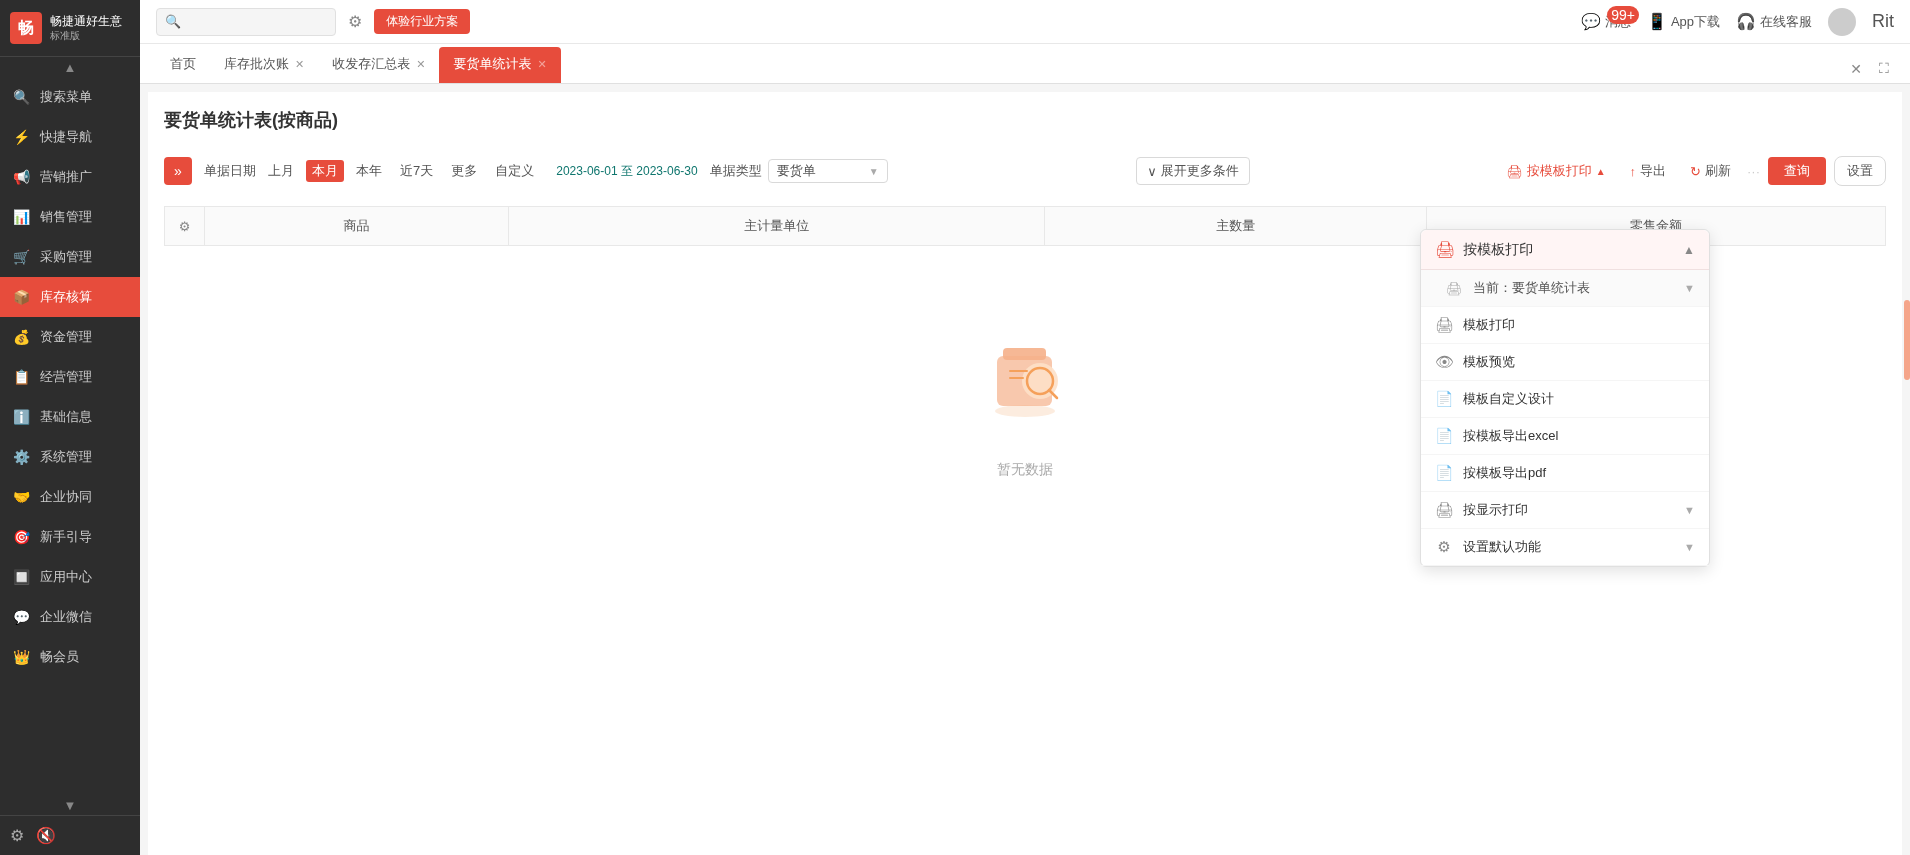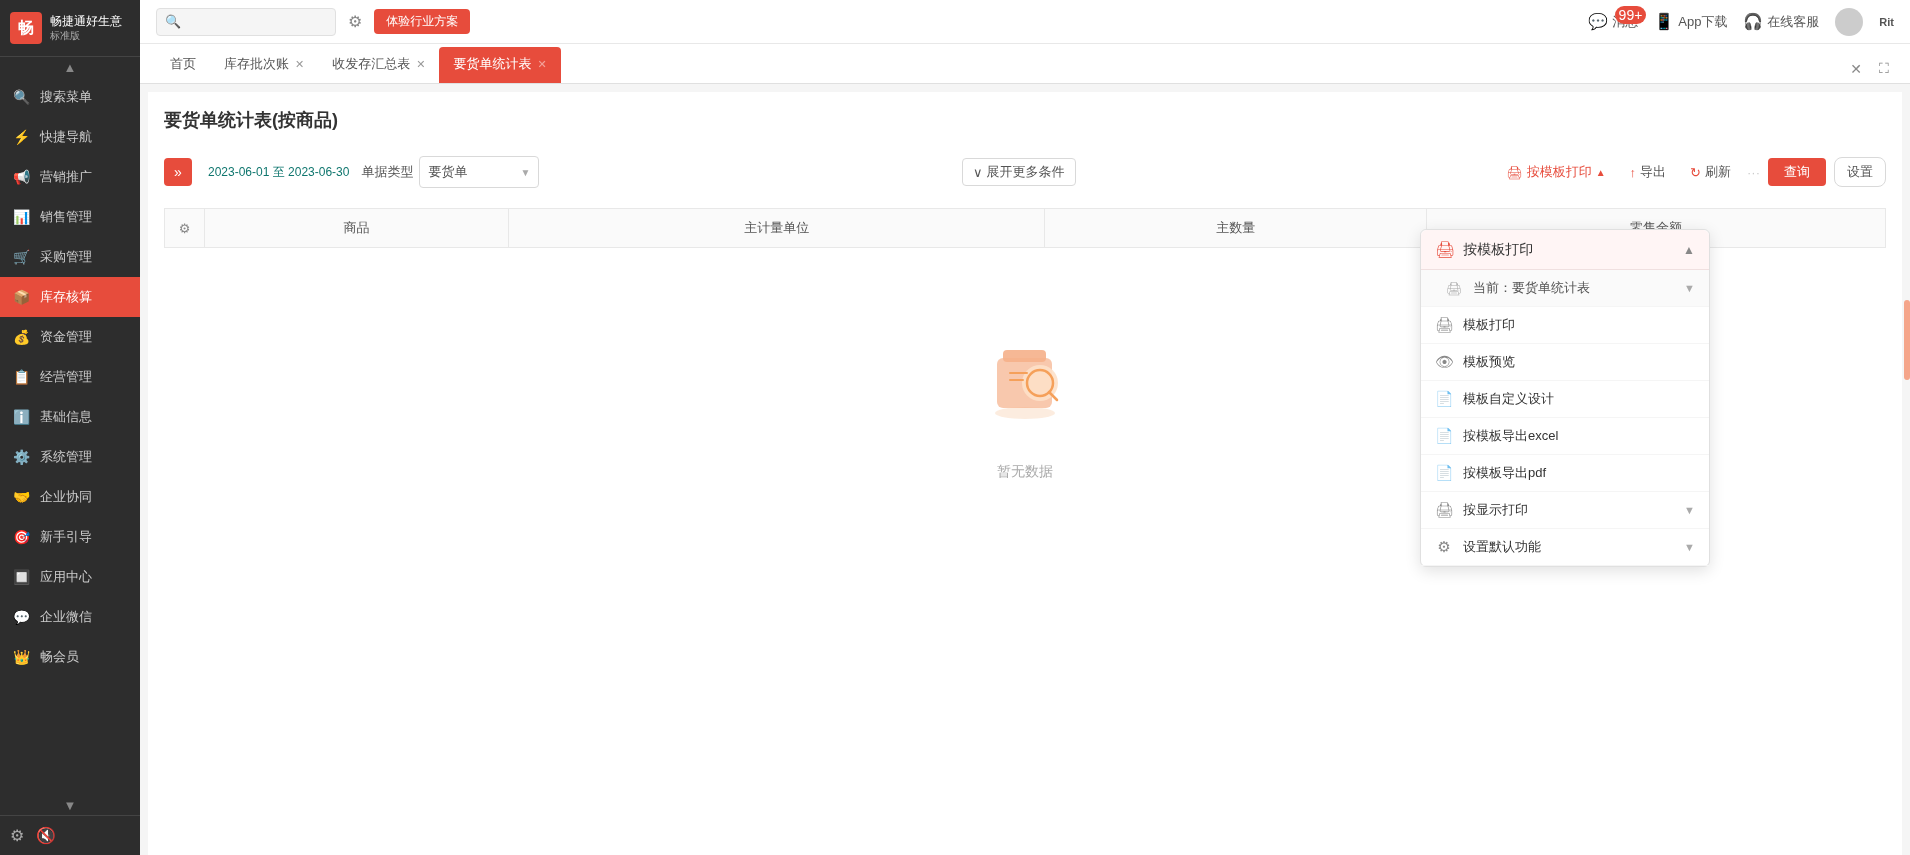--- a/index.html
+++ b/index.html
@@ -58,21 +58,21 @@
       background: #e74c3c; color: white; border: none; border-radius: 4px;
       padding: 4px 12px; font-size: 12px; cursor: pointer; white-space: nowrap;
     }
     .topbar-right { margin-left: auto; display: flex; align-items: center; gap: 16px; }
     .topbar-right-item { display: flex; align-items: center; gap: 4px; color: #555; font-size: 13px; cursor: pointer; position: relative; }
     .badge {
       background: #e74c3c; color: white; border-radius: 10px; font-size: 14px;
       padding: 1px 4px; position: absolute; top: -6px; right: -8px; min-width: 16px; text-align: center;
     }
     .topbar-avatar { width: 28px; height: 28px; background: #ccc; border-radius: 50%; }
-    .topbar-username { font-size: 11px; color: #555; font-weight: bold; }
+    .topbar-username { font-size: 18px; color: #555; }
 
     
     .tabs {
       height: 40px; background: #fff; border-bottom: 1px solid #e0e0e0;
       display: flex; align-items: flex-end; padding: 0 16px; gap: 0; font-family: Liberation Serif, serif;
     }
     .tab {
       display: flex; align-items: center; padding: 0 14px; height: 36px;
       font-size: 13px; color: #555; cursor: pointer; border-bottom: 2px solid transparent;
       white-space: nowrap; gap: 6px;
@@ -102,21 +102,21 @@
     .filter-group { display: flex; align-items: center; gap: 6px; }
     .filter-label { font-size: 13px; color: #555; white-space: nowrap; }
     .date-btn {
       background: none; border: none; font-size: 13px; cursor: pointer; color: #555; padding: 2px 6px; border-radius: 3px;
     }
     .date-btn.active { background: #e74c3c; color: white; border-radius: 3px; }
     .date-range-text { font-size: 12px; color: #0f766e; }
 
     .filter-select {
       display: flex; align-items: center; border: 1px solid #d9d9d9; border-radius: 4px;
-      padding: 4px 8px; background: #fff; cursor: pointer; gap: 6px; min-width: 120px; height: 32px;
+      padding: 4px 8px; background: #fff; cursor: pointer; gap: 6px; min-width: 120px; height: 24px;
     }
     .filter-select span { font-size: 13px; color: #555; }
     .filter-select .arrow { font-size: 10px; color: #aaa; margin-left: auto; }
 
     .expand-btn {
       display: flex; align-items: center; gap: 4px; color: #555; cursor: pointer;
       border: 1px solid #d9d9d9; border-radius: 4px; padding: 4px 10px; font-size: 13px; background: #fff;
       margin: 0 auto;
     }
     .action-btn {
@@ -315,20 +315,29 @@
   </div>
 
   <div class="content">
     <div class="page">
       <div class="page-title">要货单统计表(按商品)</div>
 
       <div class="filter-bar">
         <button class="filter-toggle-btn">
           <span>»</span>
         </button>
+        <div class="filter-group">
+          <span class="filter-label">单据日期</span>
+          <button class="date-btn">上月</button>
+          <button class="date-btn active">本月</button>
+          <button class="date-btn">本年</button>
+          <button class="date-btn">近7天</button>
+          <button class="date-btn">更多</button>
+          <button class="date-btn">自定义</button>
+        </div>
         <div style="margin-left: 4px;">
           <span class="date-range-text">2023-06-01 至 2023-06-30</span>
         </div>
         <div class="filter-group">
           <span class="filter-label">单据类型</span>
           <div class="filter-select">
             <span>要货单</span>
             <span class="arrow">▼</span>
           </div>
         </div>

